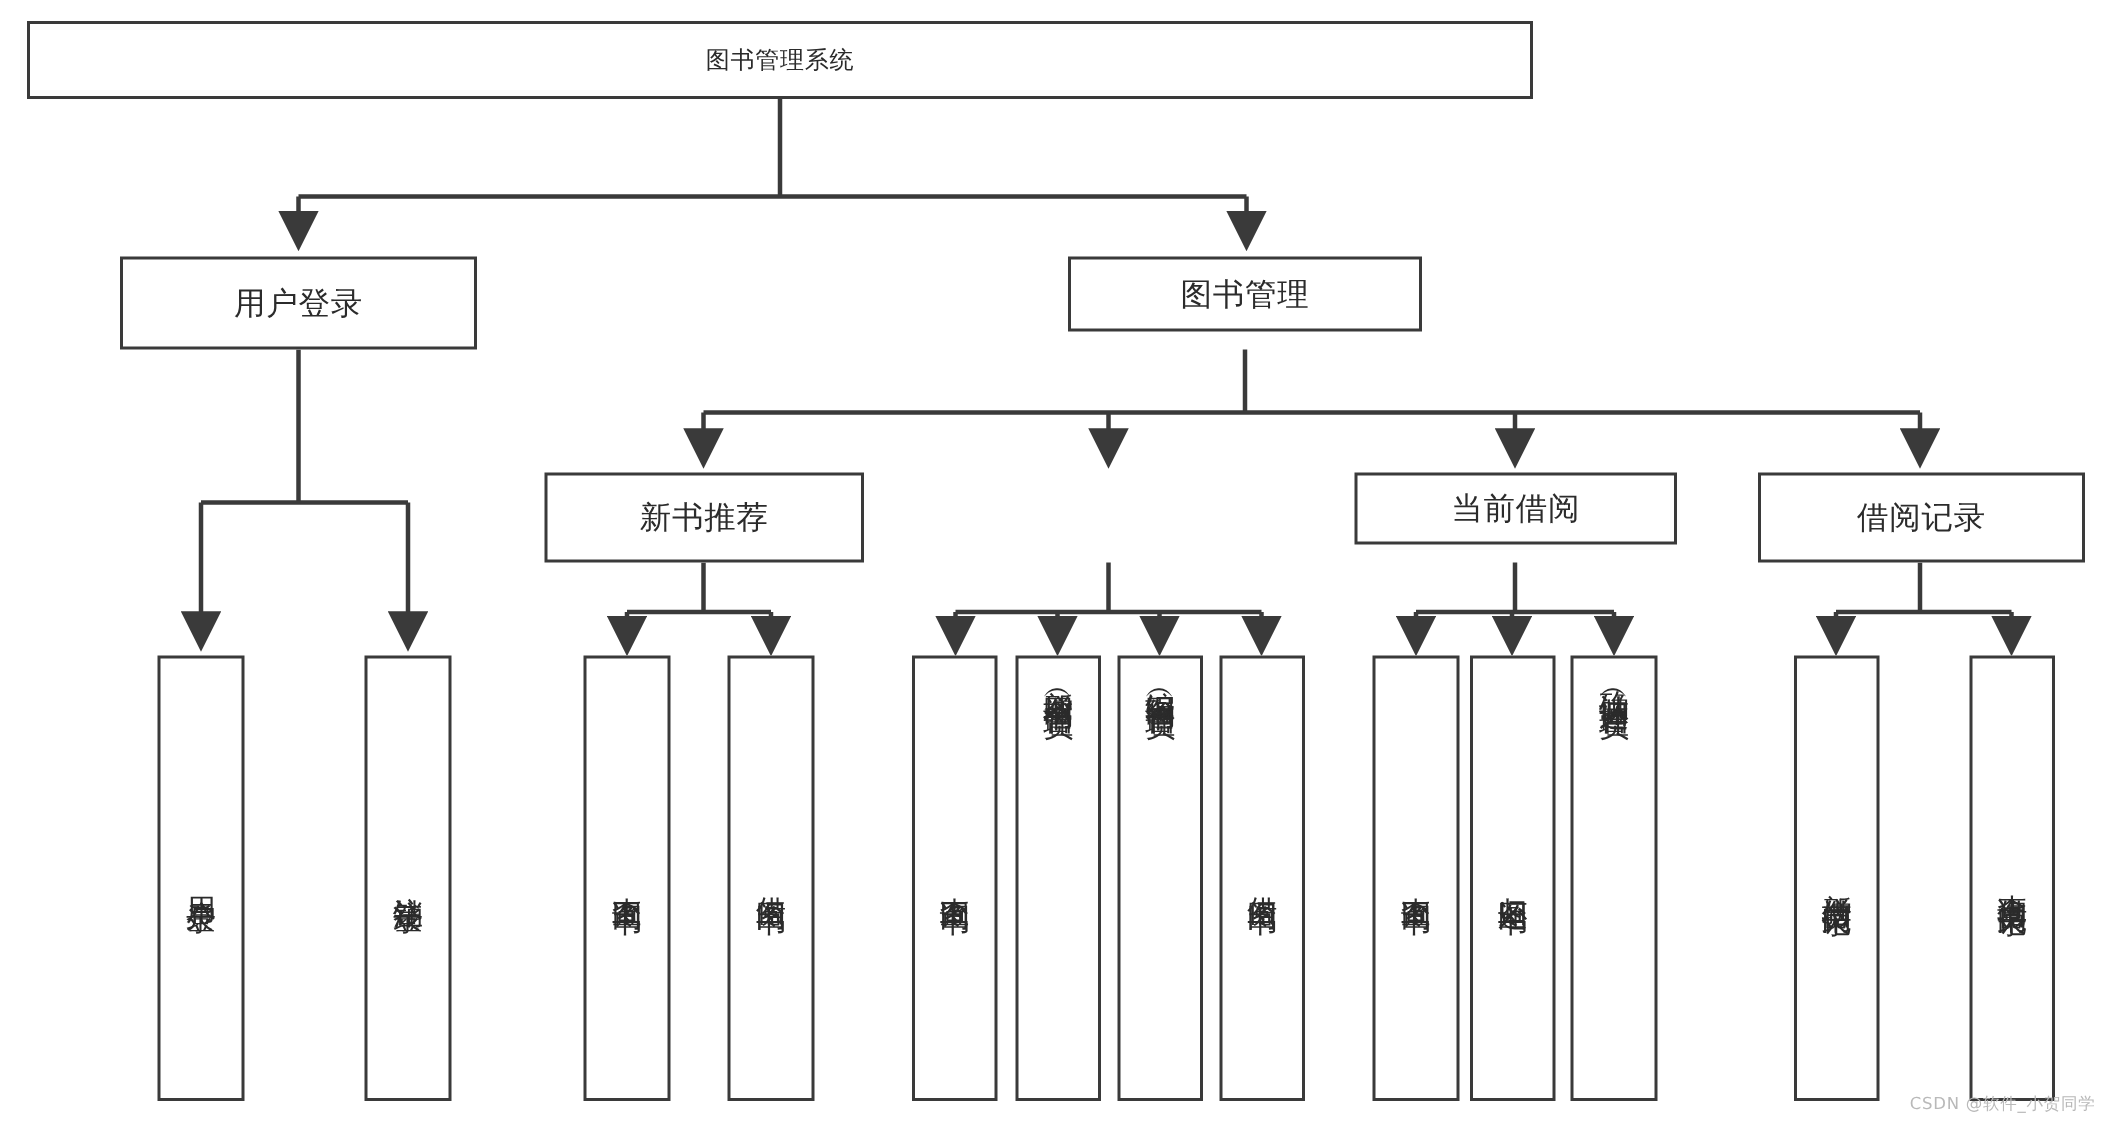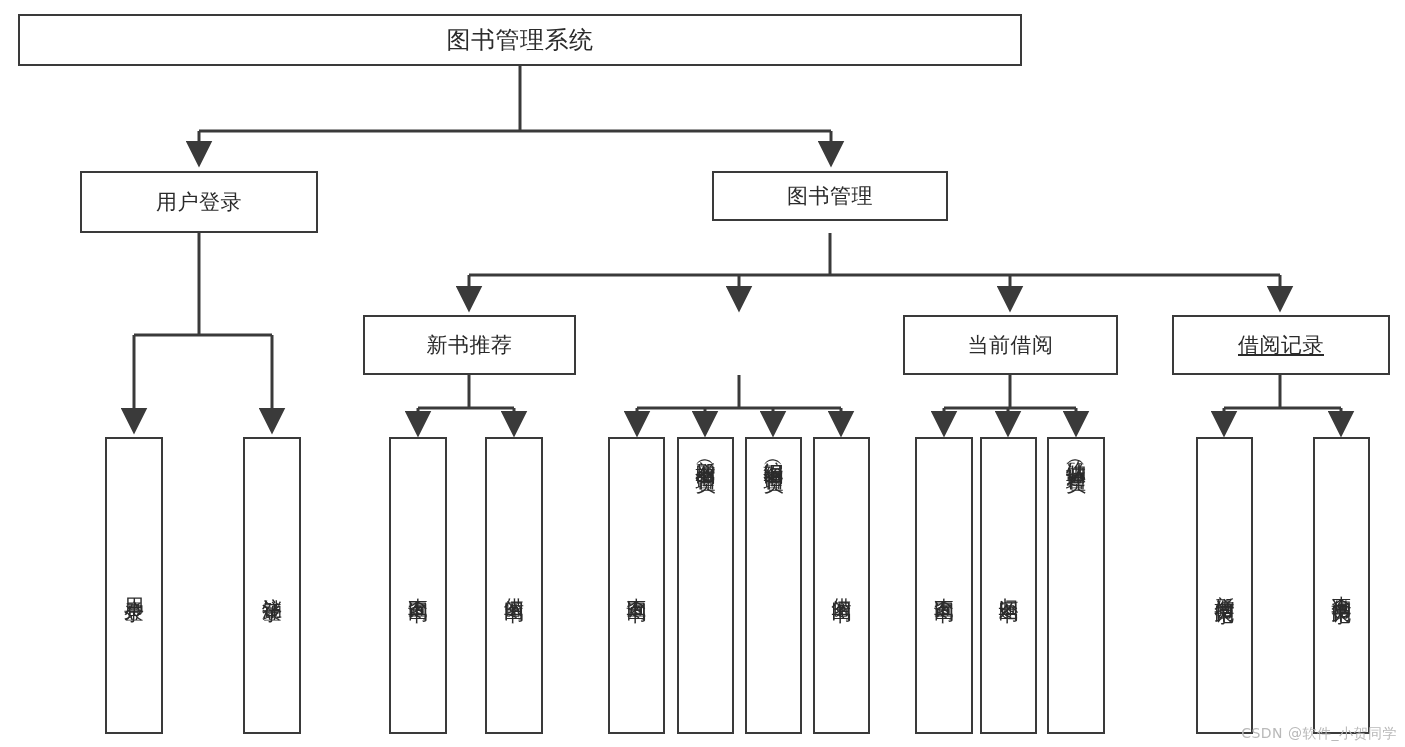--- a/index.html
+++ b/index.html
@@ -42,21 +42,21 @@
     text-align: center;
     line-height: 1.18;
     letter-spacing: 0.5px;
   }
   
   .node.h .label {
     font-size: 21px;
     white-space: nowrap;
   }
   .node.root .label {
-    font-size: 24px;
+    font-size: 16px;
   }
   
   .node.v {
     align-items: flex-start;
     justify-content: center;
     padding-top: 6px;
   }
   .node.v .label {
     writing-mode: vertical-rl;
     text-orientation: upright;
@@ -66,21 +66,21 @@
     white-space: nowrap;
   }
   .node.v.mid {
     align-items: center;
     padding-top: 0;
   }
   #watermark {
     position: absolute;
     right: 8px;
     bottom: 4px;
-    font-size: 14px;
+    font-size: 11px;
     color: #b9b9b9;
     z-index: 5;
     white-space: nowrap;
     letter-spacing: 0.5px;
   }
 </style>
 </head>
 <body>
 
 <div id="canvas">
@@ -145,25 +145,25 @@
 
   <div class="node h" style="left:712px; top:171px; width:236px; height:50px;">
     <span class="label">图书管理</span>
   </div>
 
   <div class="node h" style="left:363px; top:315px; width:213px; height:60px;">
     <span class="label">新书推荐</span>
   </div>
 
 
-  <div class="node h" style="left:903px; top:315px; width:215px; height:60px;">
+  <div class="node h" style="left:903px; top:315px; width:215px; height:48px;">
     <span class="label">当前借阅</span>
   </div>
 
-  <div class="node h" style="left:1172px; top:315px; width:218px; height:60px;text-decoration:underline;">
+  <div class="node h" style="left:1172px; top:315px; width:218px; height:60px;">
     <span class="label">借阅记录</span>
   </div>
 
   <div class="node v mid" style="left:105px; top:437px; width:58px; height:297px;">
     <span class="label">用户登录</span>
   </div>
 
   <div class="node v mid" style="left:243px; top:437px; width:58px; height:297px;">
     <span class="label">注销登录</span>
   </div>

